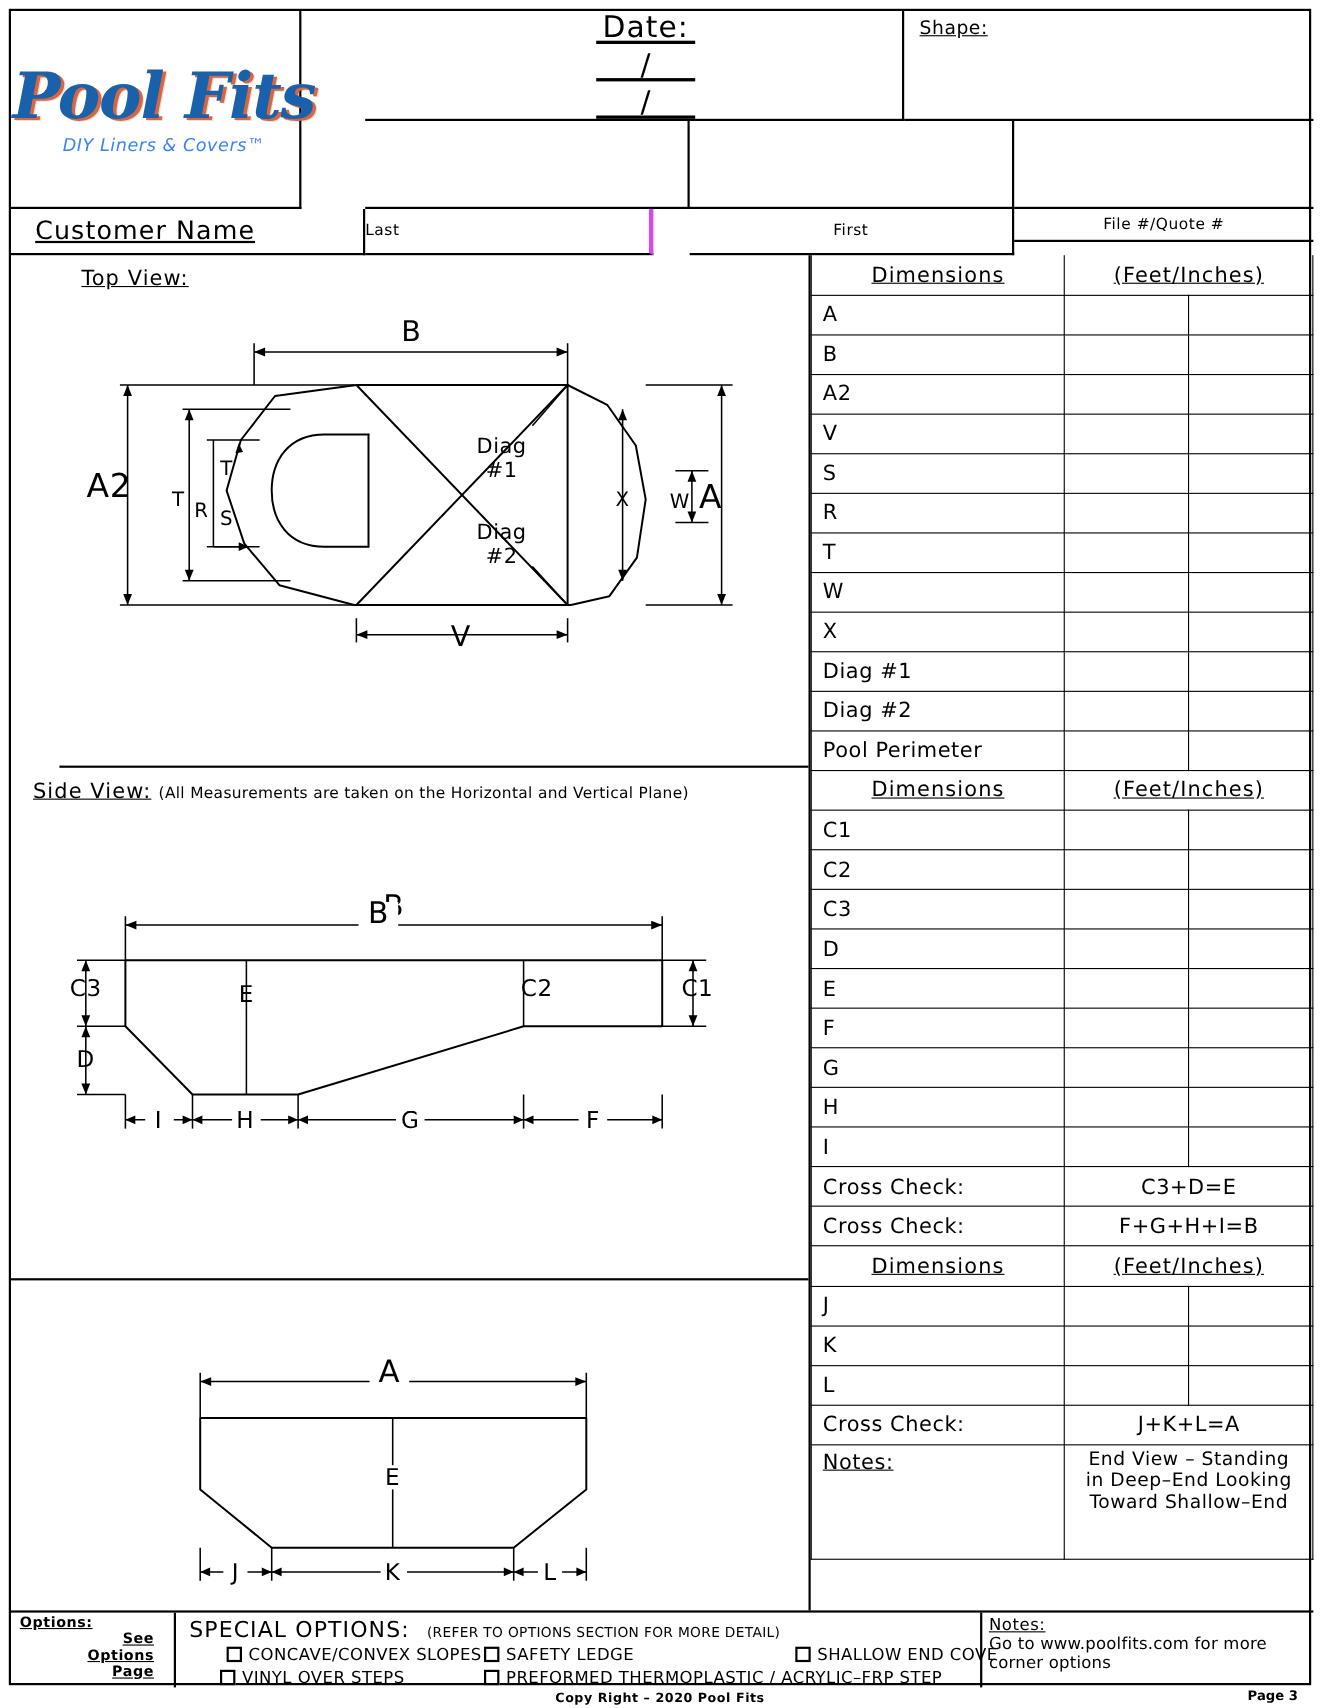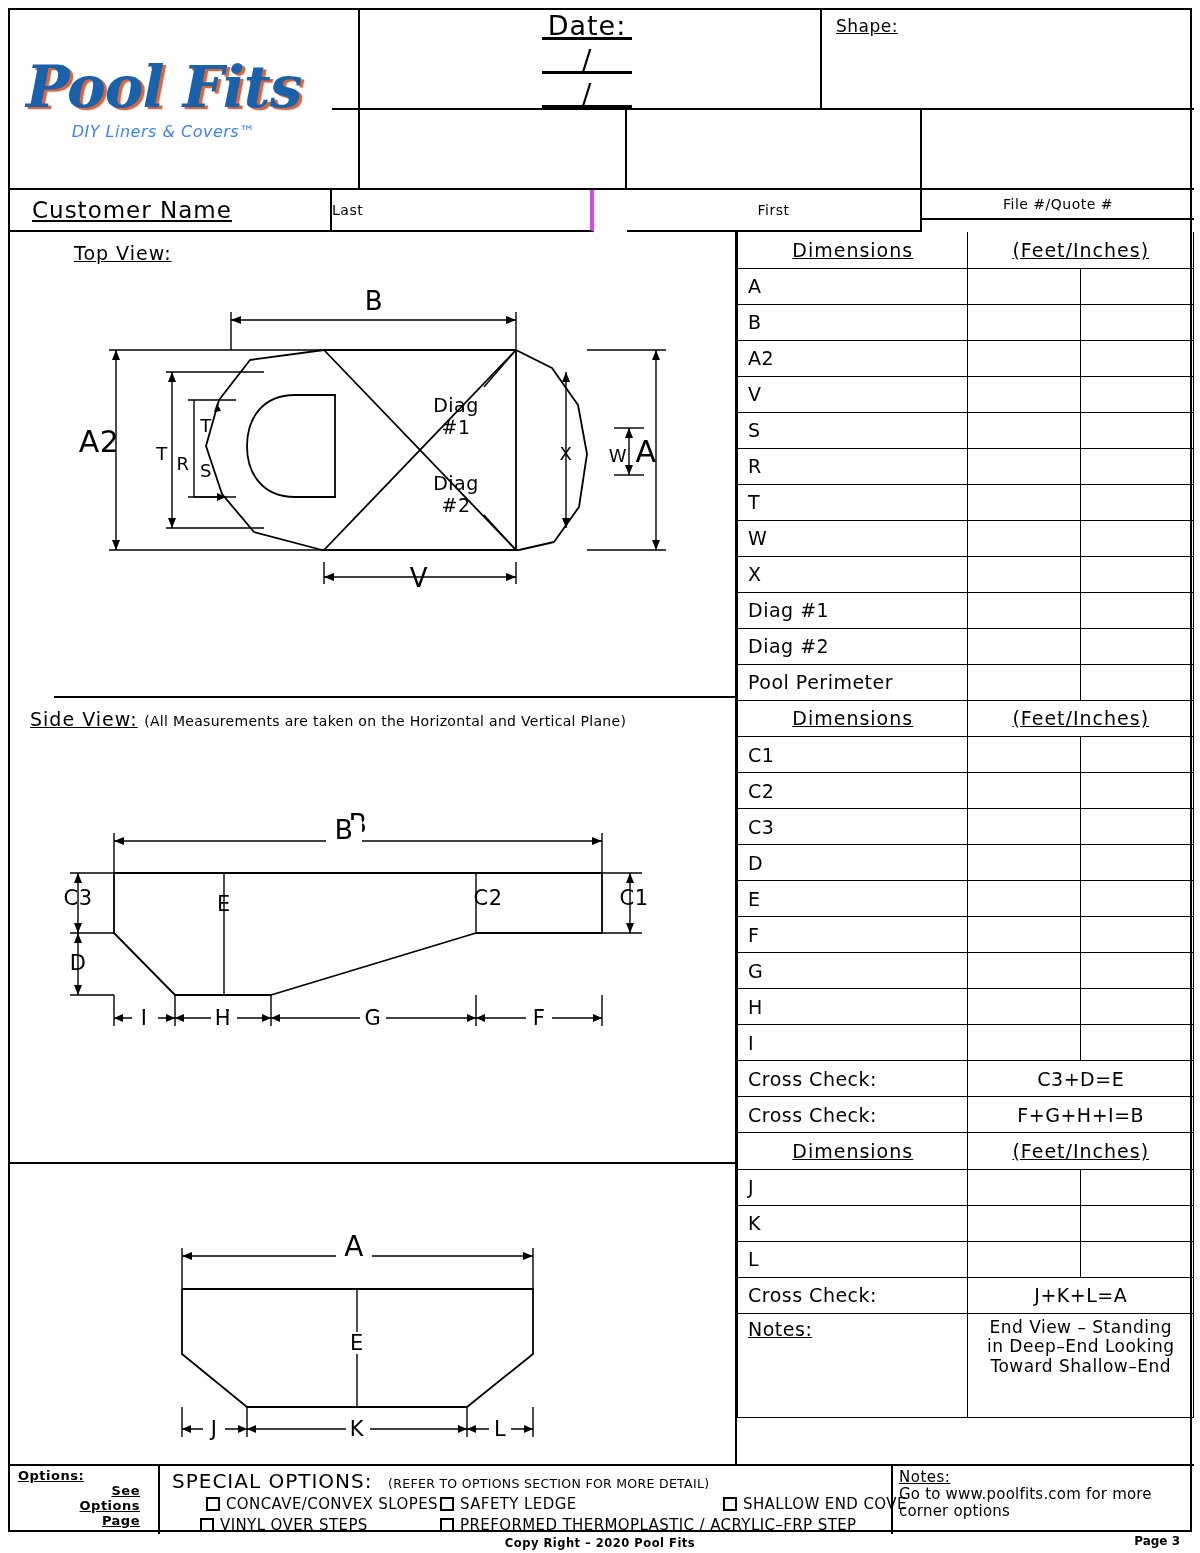--- a/index.html
+++ b/index.html
@@ -21,24 +21,24 @@
     width: 1184px; height: 1524px;
     border: 2px solid #000;
   }
 
   
   .tech { font-family: "DejaVu Sans", sans-serif; letter-spacing: 0.5px; }
 
   
   .hdr-logo {
     position: absolute; left: 0; top: 0;
-    width: 350px; height: 180px;
+    width: 264px; height: 180px;
     border-right: 2px solid #000; border-bottom: 2px solid #000;
     display: flex; flex-direction: column;
-    align-items: flex-start; justify-content: center; padding-left: 16px;
+    align-items: center; justify-content: center; padding-left: 16px;
   }
   .logo-wrap { text-align: center; line-height: 1; }
   .logo-main {
     font-family: "DejaVu Serif", serif;
     font-style: italic; font-weight: bold;
     font-size: 58px; color: #1a61ab;
     letter-spacing: -1px;
     text-shadow: 3px 2px 0 #d8663f, 4px 3px 0 rgba(0,0,0,0.12);
     white-space: nowrap;
   }

